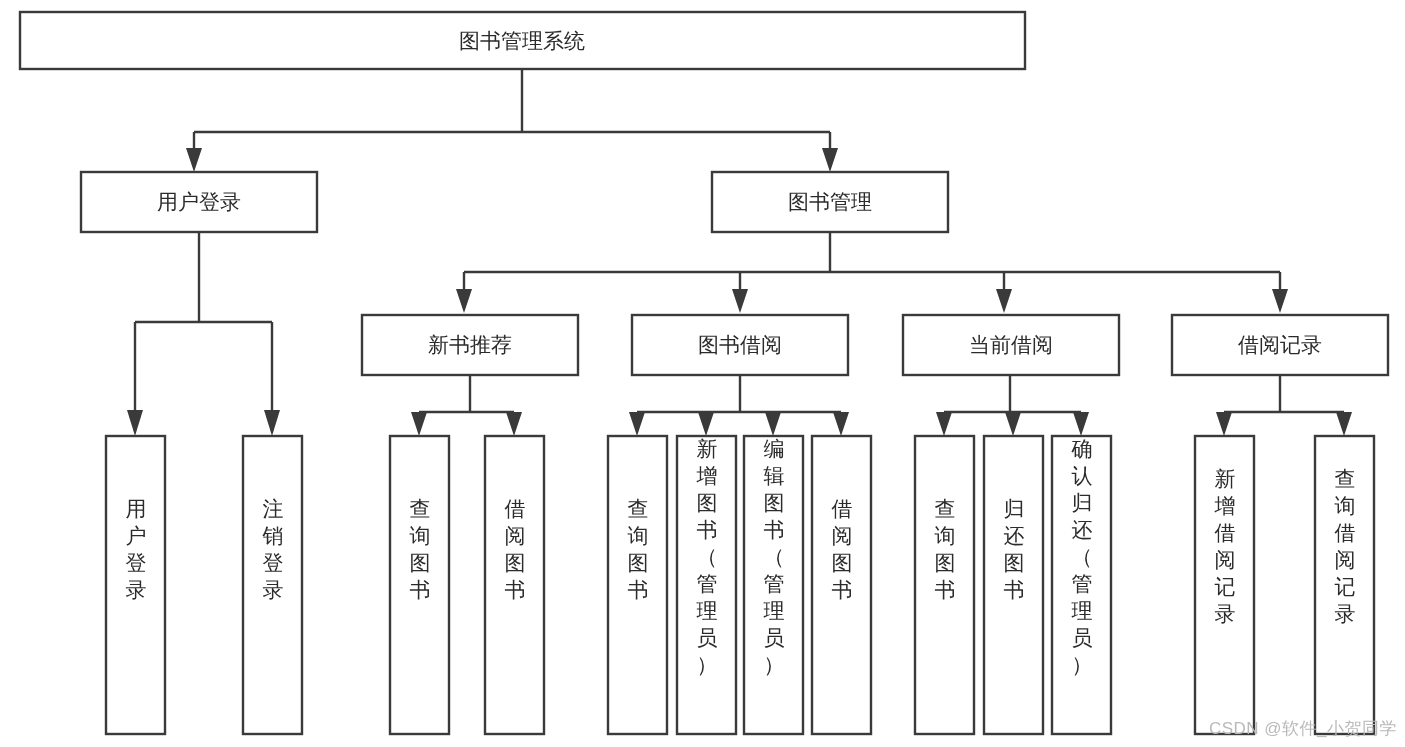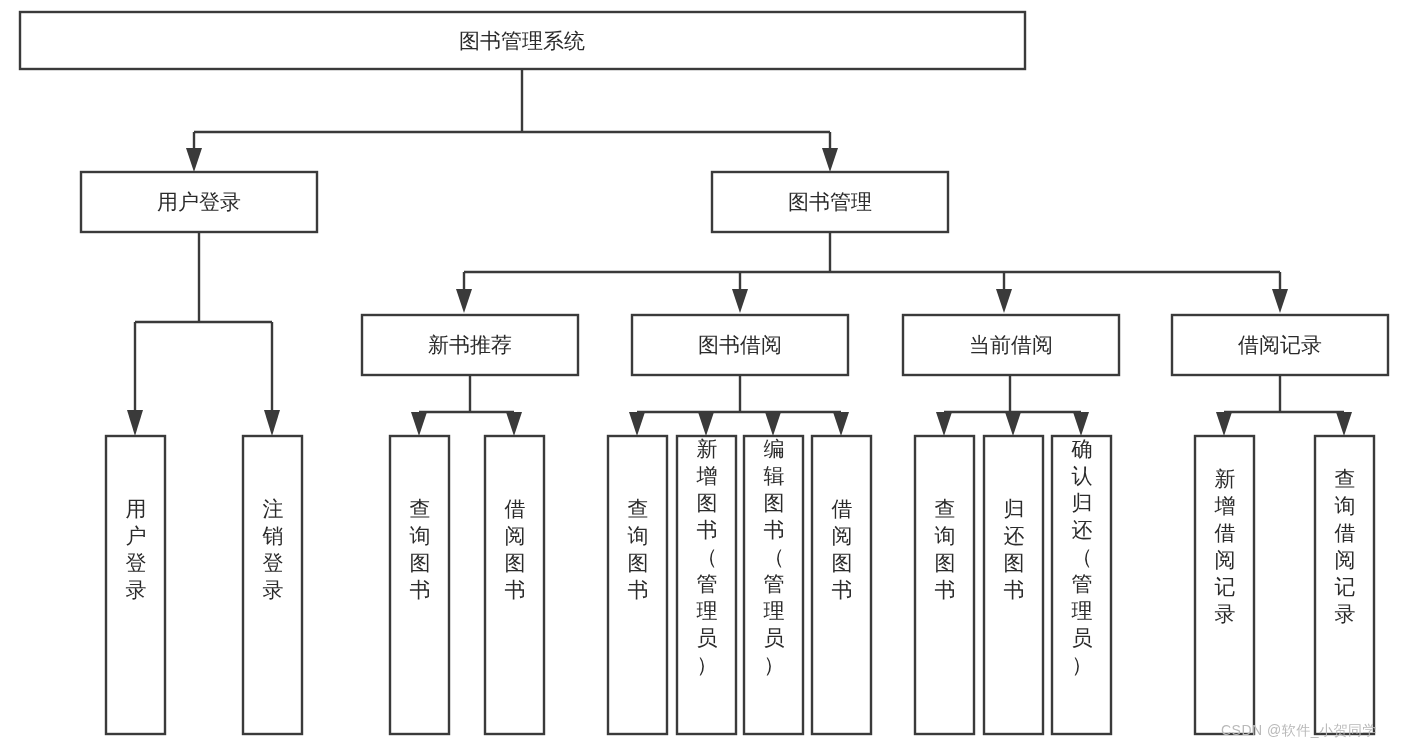--- a/index.html
+++ b/index.html
@@ -48,24 +48,24 @@
     dominant-baseline: middle;
   }
   .node-label-vertical {
     fill: #2b2b2b;
     font-family: "Liberation Sans", "DejaVu Sans", sans-serif;
     font-size: 21px;
     text-anchor: middle;
   }
   .watermark {
     position: absolute;
-    right: 28px;
+    right: 8px;
     bottom: 7px;
     font-family: "Liberation Sans", "DejaVu Sans", sans-serif;
-    font-size: 14px;
+    font-size: 17px;
     color: #b9b9b9;
     letter-spacing: 0.5px;
     white-space: nowrap;
     user-select: none;
   }
 </style>
 </head>
 <body>
 
 <div id="diagram-root">

